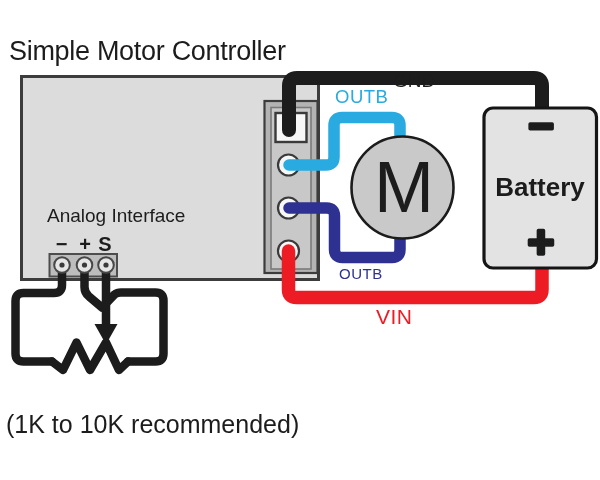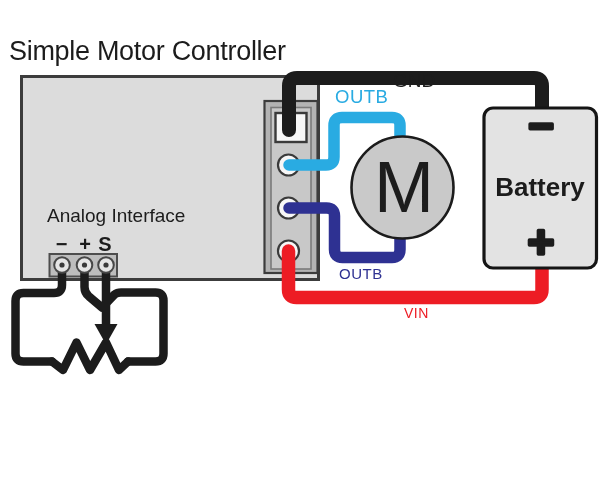--- a/index.html
+++ b/index.html
@@ -4,21 +4,21 @@
 <style>
   html,body{margin:0;padding:0;background:#fff;}
   #canvas{position:relative;width:600px;height:480px;background:#fff;overflow:hidden;
           font-family:"Liberation Sans","DejaVu Sans",sans-serif;}
   #diagram-svg{position:absolute;left:0;top:0;}
   .lbl{position:absolute;font-weight:normal;white-space:nowrap;line-height:1.05;}
   .title{left:9px;top:37px;font-size:27px;letter-spacing:-0.3px;}
   .gnd-lbl{left:393px;top:47px;font-size:19px;}
   .outa-lbl{left:335px;top:87px;font-size:18.5px;letter-spacing:.5px;}
   .outb-lbl{left:339px;top:266px;font-size:15px;letter-spacing:.5px;}
-  .vin-lbl{left:404px;top:306px;font-size:14px;letter-spacing:.5px;}
+  .vin-lbl{left:376px;top:306px;font-size:21px;letter-spacing:.5px;}
   .analog-lbl{left:35px;top:206px;font-size:19px;}
   .pin-lbl{position:absolute;top:233px;font-size:20px;font-weight:bold;transform:translateX(-50%);}
   .pot1{left:6px;top:385px;font-size:25px;}
   .pot2{left:6px;top:411px;font-size:25px;}
   .svgtxt{font-family:"Liberation Sans","DejaVu Sans",sans-serif;}
 </style>
 </head>
 <body>
 
 <div id="canvas">
@@ -74,13 +74,14 @@
   <div class="lbl outa-lbl" style="color: rgb(41, 171, 226);">OUTB</div>
   <div class="lbl outb-lbl" style="color: rgb(46, 49, 146);">OUTB</div>
   <div class="lbl vin-lbl" style="color: rgb(237, 28, 36);">VIN</div>
 
   <div class="lbl analog-lbl" style="color: rgb(28, 28, 28); margin-left: 12px;">Analog Interface</div>
 
   <span class="pin-lbl" style="left: 61.5px; color: rgb(28, 28, 28);">−</span>
   <span class="pin-lbl" style="left: 85px; color: rgb(28, 28, 28);">+</span>
   <span class="pin-lbl" style="left: 105px; color: rgb(28, 28, 28);">S</span>
 
+  <div class="lbl pot2" style="color: rgb(28, 28, 28);">(1K to 10K recommended)</div>
 </div>
 
 </body></html>

